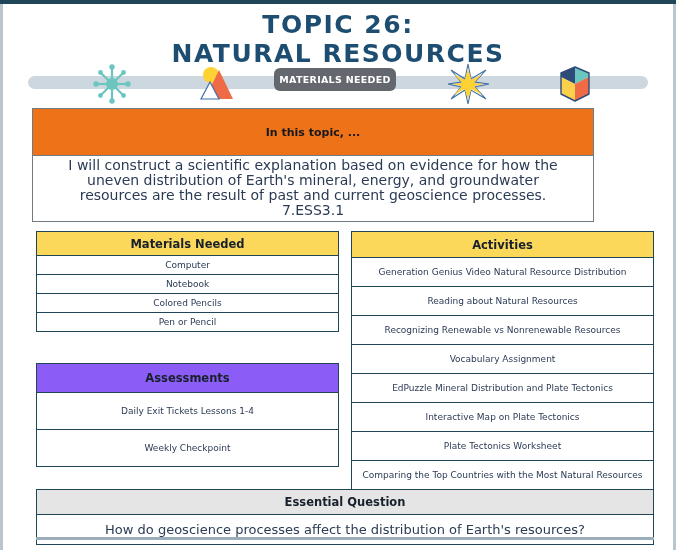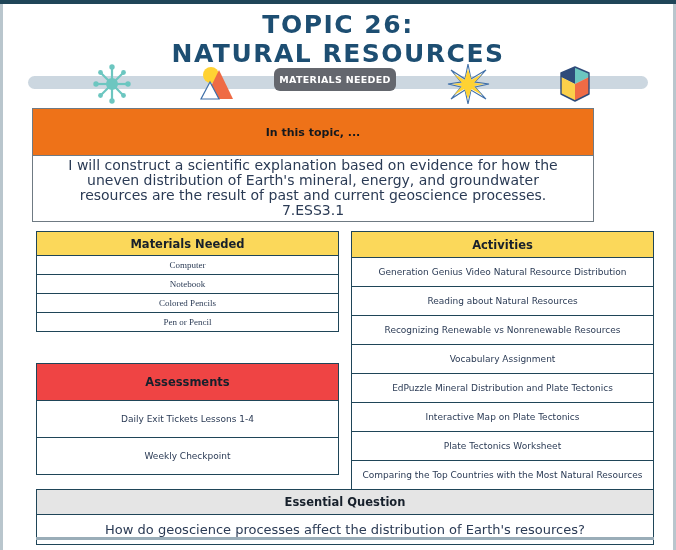--- a/index.html
+++ b/index.html
@@ -157,38 +157,38 @@
     text-align: center;
   }
 
   
   .materials {
     position: absolute;
     left: 36px; top: 231px;
     width: 303px;
   }
   .materials .hdr { height: 23px; background: #fbd85a; }
-  .materials .row-cell { height: 19px; font-family: Liberation Serif, serif; }
+  .materials .row-cell { height: 19px; }
 
   
   .activities {
     position: absolute;
     left: 351px; top: 231px;
     width: 303px;
   }
   .activities .hdr { height: 25px; background: #fbd85a; }
   .activities .row-cell { height: 29px; }
 
   
   .assessments {
     position: absolute;
     left: 36px; top: 363px;
     width: 303px;
   }
-  .assessments .hdr { height: 36px; background: #ef4444; }
+  .assessments .hdr { height: 28px; background: #8b5cf6; }
   .assessments .row-cell { height: 37px; }
 
   
   .essential {
     position: absolute;
     left: 36px; top: 489px;
     width: 618px;
   }
   .essential .hdr { height: 24px; background: #e5e5e5; }
   .essential .row-cell { height: 30px; font-size: 13px; }

